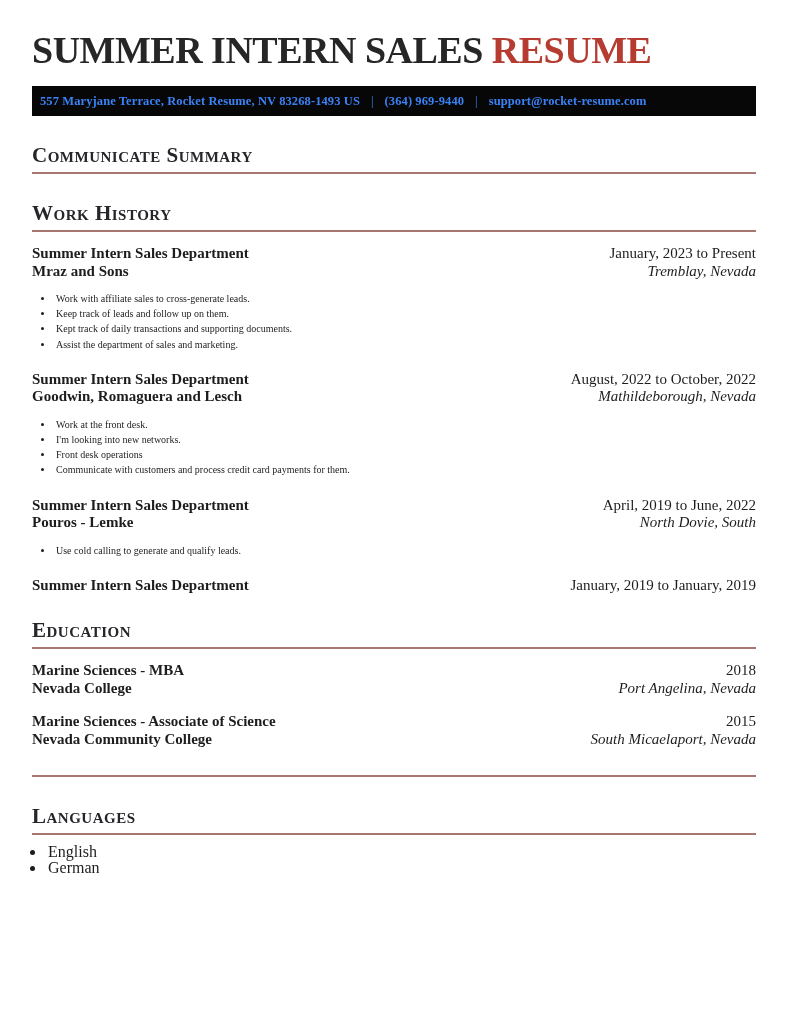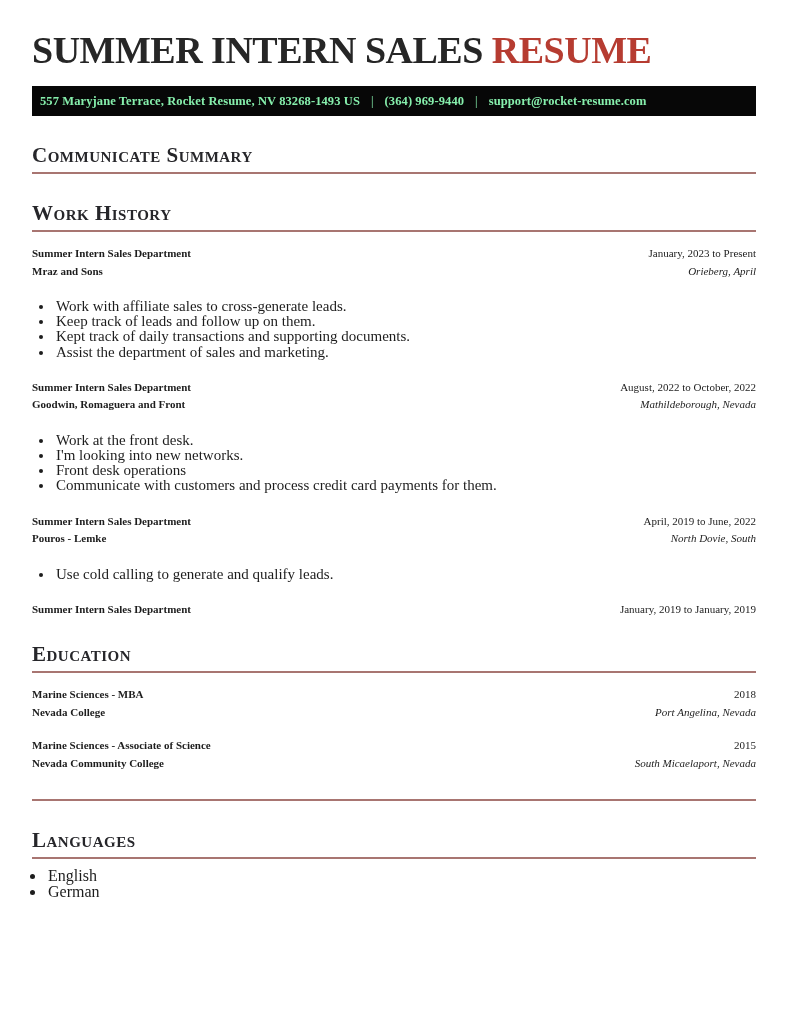--- a/index.html
+++ b/index.html
@@ -27,21 +27,21 @@
     font-weight: bold;
     letter-spacing: -0.5px;
     color: #262626;
     white-space: nowrap;
   }
   .title-accent { color: #b63c31; }
   .contact-bar {
     margin-top: 14px;
     height: 30px;
     background: #070707;
-    color: #86efac;
+    color: #3b82f6;
     display: flex;
     align-items: center;
     padding: 0 8px;
     font-size: 12.5px;
     font-weight: bold;
     letter-spacing: 0.1px;
   }
   .contact-sep {
     margin: 0 11px;
     font-weight: normal;
@@ -62,30 +62,30 @@
     background: #a87571;
     margin-top: 5px;
   }
   
   .entry { margin-top: 13px; }
   .entry + .entry { margin-top: 19px; }
   .entry-row {
     display: flex;
     justify-content: space-between;
     align-items: baseline;
-    font-size: 11px;
+    font-size: 15px;
     line-height: 17.5px;
   }
   .entry-title { font-weight: bold; }
   .entry-dates { font-weight: normal; text-align: center; }
   .entry-location { font-style: italic; text-align: right; }
   .bullets {
-    margin: 19px 0 0 0;
+    margin: 11px 0 0 0;
     padding: 0 0 0 22px;
-    font-size: 15px;
+    font-size: 10px;
     line-height: 15.2px;
     list-style-type: disc;
   }
   .bullets li { padding-left: 2px; }
   
   .plain-list {
     margin: 9px 0 0 0;
     padding: 0 0 0 14px;
     font-size: 16px;
     line-height: 15.2px;
@@ -118,37 +118,37 @@
     <h2 class="sec-heading">Work History</h2>
     <div class="sec-rule"></div>
 
     <article class="entry">
       <div class="entry-row">
         <span class="entry-title">Summer Intern Sales Department</span>
         <span class="entry-dates">January, 2023 to Present</span>
       </div>
       <div class="entry-row">
         <span class="entry-title">Mraz and Sons</span>
-        <span class="entry-location">Orieberg, April</span>
+        <span class="entry-location">Tremblay, Nevada</span>
       </div>
       <ul class="bullets">
         <li>Work with affiliate sales to cross-generate leads.</li>
         <li>Keep track of leads and follow up on them.</li>
         <li>Kept track of daily transactions and supporting documents.</li>
         <li>Assist the department of sales and marketing.</li>
       </ul>
     </article>
 
     <article class="entry">
       <div class="entry-row">
         <span class="entry-title">Summer Intern Sales Department</span>
         <span class="entry-dates">August, 2022 to October, 2022</span>
       </div>
       <div class="entry-row">
-        <span class="entry-title">Goodwin, Romaguera and Front</span>
+        <span class="entry-title">Goodwin, Romaguera and Lesch</span>
         <span class="entry-location">Mathildeborough, Nevada</span>
       </div>
       <ul class="bullets">
         <li>Work at the front desk.</li>
         <li>I'm looking into new networks.</li>
         <li>Front desk operations</li>
         <li>Communicate with customers and process credit card payments for them.</li>
       </ul>
     </article>
 

